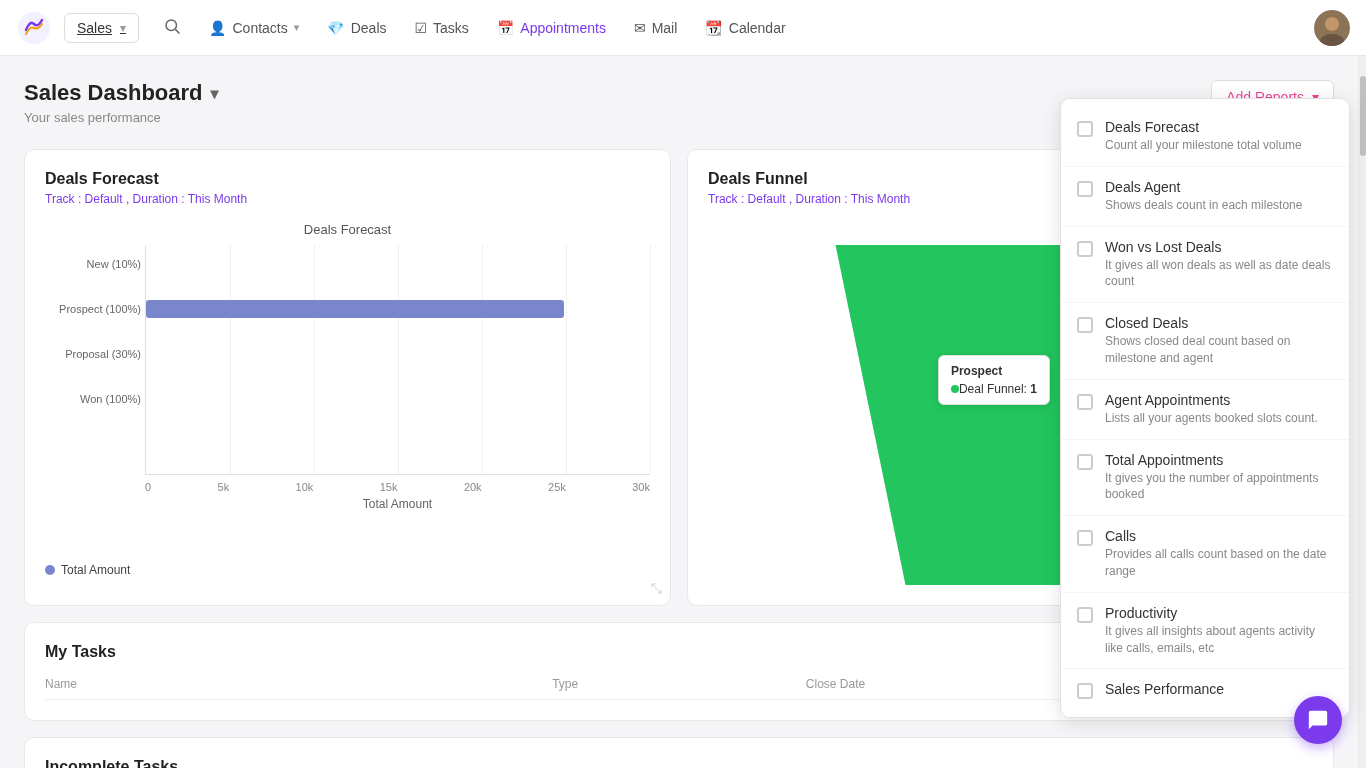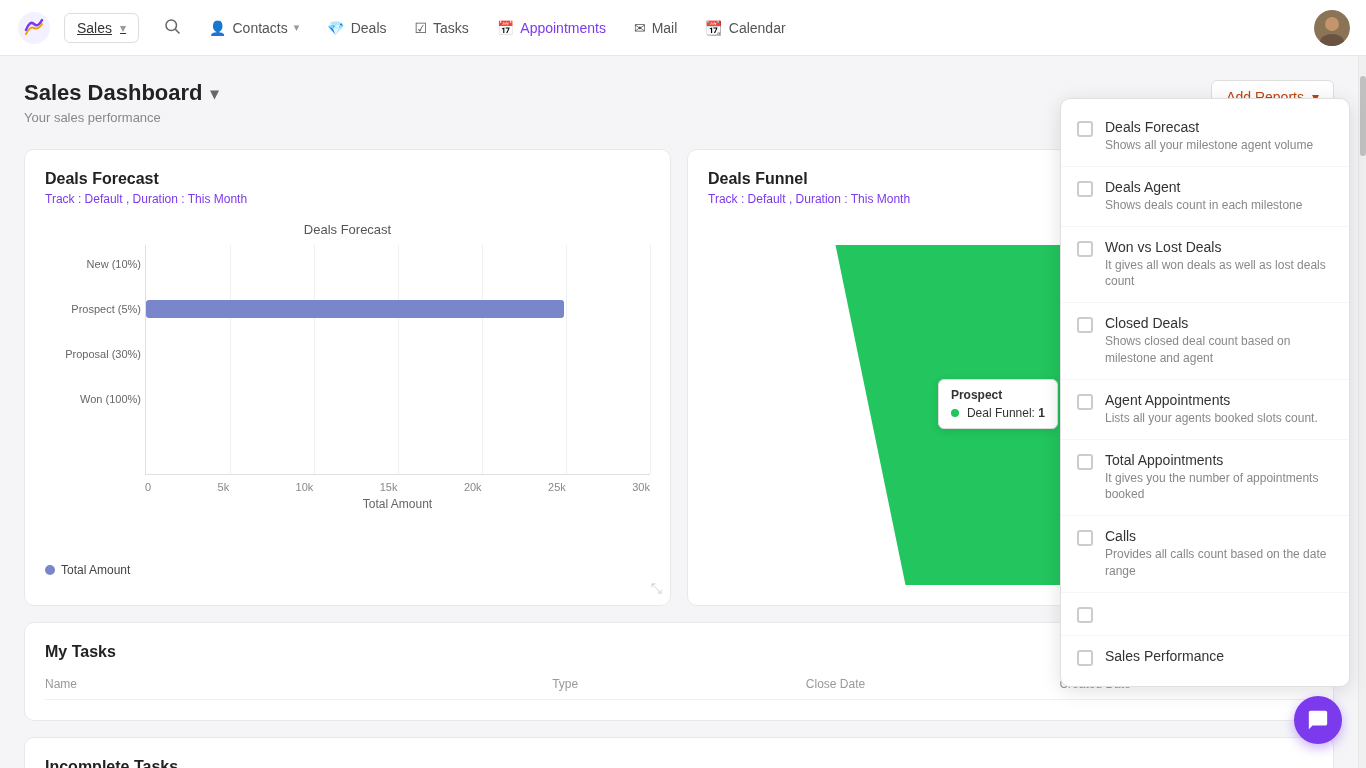--- a/index.html
+++ b/index.html
@@ -36,21 +36,21 @@
 
     
     .page-header { display: flex; align-items: flex-start; justify-content: space-between; margin-bottom: 24px; gap: 28px; }
     .page-title-group {}
     .page-title { display: flex; align-items: center; gap: 8px; font-size: 22px; font-weight: 600; color: #222; }
     .page-title .chevron { font-size: 16px; color: #666; cursor: pointer; }
     .page-subtitle { font-size: 13px; color: #888; margin-top: 4px; }
     .add-reports-btn {
       display: flex; align-items: center; gap: 8px; background: #fff;
       border: 1px solid #ddd; border-radius: 6px; padding: 8px 14px;
-      cursor: pointer; font-size: 14px; color: #c2410c;
+      cursor: pointer; font-size: 14px; color: #ec4899;
     }
 
     
     .dashboard-grid { display: grid; grid-template-columns: 1fr 1fr; gap: 16px; }
     .card {
       background: #fff; border-radius: 10px; border: 1px solid #e8e8e8;
       padding: 20px; position: relative;
     }
     .card-title { font-size: 16px; font-weight: 600; color: #222; margin-bottom: 4px; }
     .card-subtitle { font-size: 12px; color: #888; margin-bottom: 16px; }
@@ -77,24 +77,24 @@
     }
 
     
     .funnel-area { position: relative; height: 300px; overflow: hidden; }
 
     
     .funnel-tooltip {
       position: absolute; background: #fff; border: 1px solid #ddd;
       border-radius: 6px; padding: 8px 12px; font-size: 12px;
       box-shadow: 0 2px 8px rgba(0,0,0,0.1); pointer-events: none;
-      top: 110px; left: 50%; margin-top: 24px;
+      top: 110px; left: 50%;
     }
     .funnel-tooltip-title { font-weight: 600; margin-bottom: 4px; }
-    .funnel-tooltip-item { display: flex; align-items: center; gap: 8px; }
+    .funnel-tooltip-item { display: flex; align-items: center; gap: 0; }
     .tooltip-dot { width: 8px; height: 8px; border-radius: 50%; background: #22c55e; }
 
     
     .tasks-section { display: grid; grid-template-columns: 1fr; gap: 16px; margin-top: 16px; }
     .tasks-card { background: #fff; border-radius: 10px; border: 1px solid #e8e8e8; padding: 20px; }
     .tasks-title { font-size: 16px; font-weight: 600; color: #222; margin-bottom: 16px; }
     .tasks-table-header { display: grid; grid-template-columns: 2fr 1fr 1fr 1fr; font-size: 12px; color: #999; padding-bottom: 8px; border-bottom: 1px solid #f0f0f0; }
     .tasks-table-header-2 { display: grid; grid-template-columns: 2fr 1fr; font-size: 12px; color: #999; padding-bottom: 8px; border-bottom: 1px solid #f0f0f0; }
 
     
@@ -240,21 +240,21 @@
               <div class="grid-line" style="left:50%"></div>
               <div class="grid-line" style="left:66.6%"></div>
               <div class="grid-line" style="left:83.3%"></div>
               <div class="grid-line" style="left:100%"></div>
 
               <div class="bar-row" style="top:10px">
                 <div class="bar-label">New (10%)</div>
                 <div class="bar-fill" style="width:0%;height:18px;"></div>
               </div>
               <div class="bar-row" style="top:55px">
-                <div class="bar-label">Prospect (5%)</div>
+                <div class="bar-label">Prospect (100%)</div>
                 <div class="bar-fill" style="width:83%;height:18px;"></div>
               </div>
               <div class="bar-row" style="top:100px">
                 <div class="bar-label">Proposal (30%)</div>
                 <div class="bar-fill" style="width:0%;height:18px;"></div>
               </div>
               <div class="bar-row" style="top:145px">
                 <div class="bar-label">Won (100%)</div>
                 <div class="bar-fill" style="width:0%;height:18px;"></div>
               </div>
@@ -327,35 +327,35 @@
   <div class="scrollbar-track">
     <div class="scrollbar-thumb"></div>
   </div>
 </div>
 
 <div class="dropdown-panel" id="dropdown-panel">
 <div class="dropdown-item">
     <div class="dropdown-checkbox"></div>
     <div class="dropdown-item-text">
       <div class="dropdown-item-title">Deals Forecast</div>
-      <div class="dropdown-item-desc">Shows all your milestone agent volume</div>
+      <div class="dropdown-item-desc">Count all your milestone total volume</div>
     </div>
   </div>
     <div class="dropdown-item">
     <div class="dropdown-checkbox"></div>
     <div class="dropdown-item-text">
       <div class="dropdown-item-title">Deals Agent</div>
       <div class="dropdown-item-desc">Shows deals count in each milestone</div>
     </div>
   </div>
     <div class="dropdown-item">
     <div class="dropdown-checkbox"></div>
     <div class="dropdown-item-text">
       <div class="dropdown-item-title">Won vs Lost Deals</div>
-      <div class="dropdown-item-desc">It gives all won deals as well as lost deals count</div>
+      <div class="dropdown-item-desc">It gives all won deals as well as date deals count</div>
     </div>
   </div>
     <div class="dropdown-item">
     <div class="dropdown-checkbox"></div>
     <div class="dropdown-item-text">
       <div class="dropdown-item-title">Closed Deals</div>
       <div class="dropdown-item-desc">Shows closed deal count based on milestone and agent</div>
     </div>
   </div>
     <div class="dropdown-item">
@@ -374,20 +374,24 @@
   </div>
     <div class="dropdown-item">
     <div class="dropdown-checkbox"></div>
     <div class="dropdown-item-text">
       <div class="dropdown-item-title">Calls</div>
       <div class="dropdown-item-desc">Provides all calls count based on the date range</div>
     </div>
   </div>
     <div class="dropdown-item">
     <div class="dropdown-checkbox"></div>
+    <div class="dropdown-item-text">
+      <div class="dropdown-item-title">Productivity</div>
+      <div class="dropdown-item-desc">It gives all insights about agents activity like calls, emails, etc</div>
+    </div>
   </div>
     <div class="dropdown-item">
     <div class="dropdown-checkbox"></div>
     <div class="dropdown-item-text">
       <div class="dropdown-item-title">Sales Performance</div>
 
     </div>
   </div>
   </div>
 

